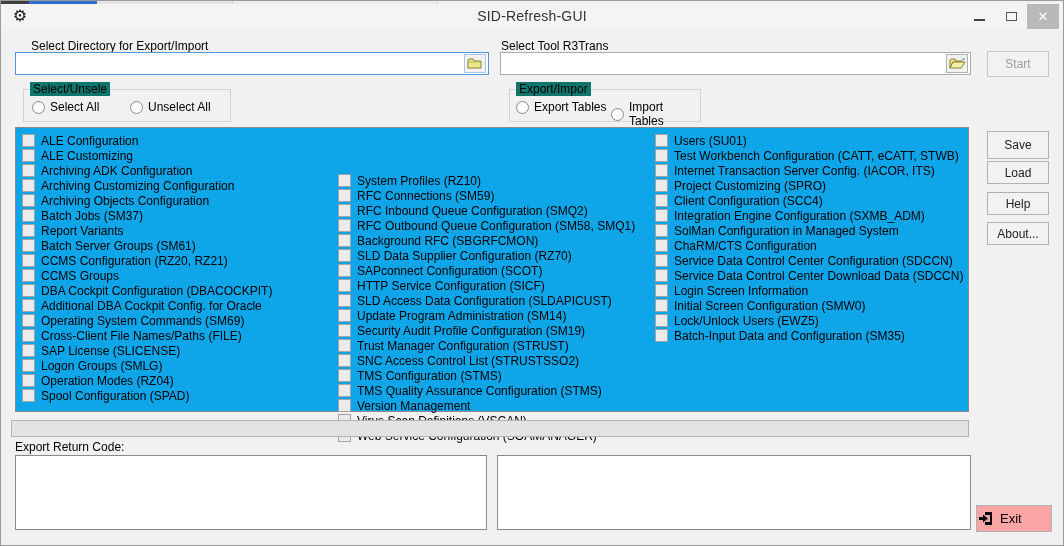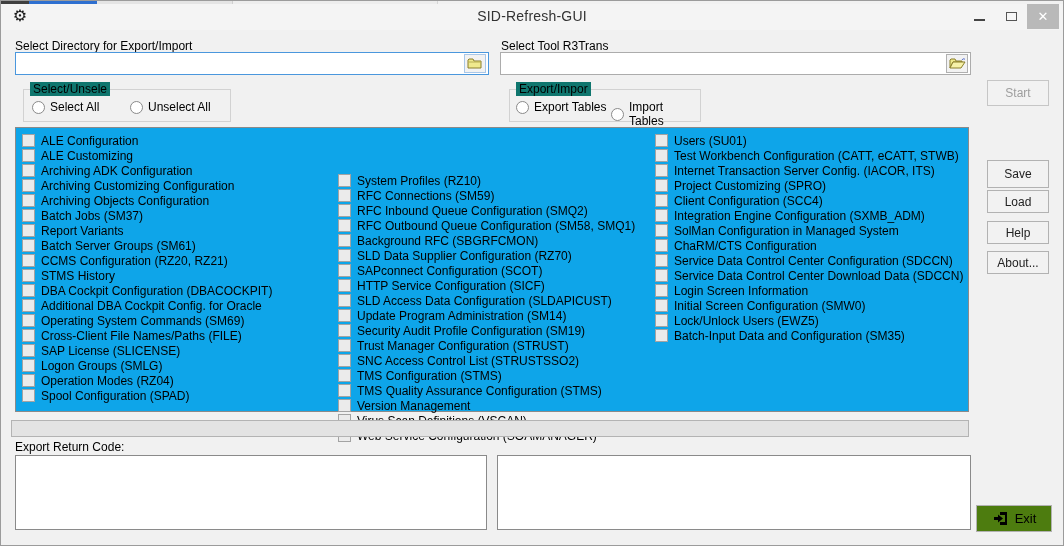--- a/index.html
+++ b/index.html
@@ -29,21 +29,21 @@
   .label { position:absolute; font-size:12px; color:#000; }
 
   .text-input { position:absolute; background:#fff; border:1px solid #acacac; }
   .text-input.focused { border:1px solid #4a97dd; }
   .browse-btn { position:absolute; right:2px; top:1px; width:22px; height:19px;
                 border:1px solid #b0b0b0; background:#f2f2f2;
                 display:flex; align-items:center; justify-content:center; }
 
   .btn { position:absolute; background:#f2f2f2; border:1px solid #b2b2b2;
          font-size:12px; color:#222; display:flex; align-items:center; justify-content:center;
-         font-family:"Liberation Sans",sans-serif;margin-top:29px; }
+         font-family:"Liberation Sans",sans-serif; }
   .btn.disabled { color:#9d9d9d; border-color:#c6c6c6; }
 
   .groupbox { position:absolute; border:1px solid #d2d2d2; }
   .groupbox .caption { position:absolute; top:-8px; left:6px; background:#0f766e;
                        padding:0 3px; font-size:12px; white-space:nowrap; overflow:hidden; }
   .radio-item { position:absolute; display:flex; align-items:center; }
   .radio-circle { width:13px; height:13px; border:1px solid #8a8a8a; border-radius:50%;
                   background:#fff; margin-right:5px; flex:none; }
 
   .checkbox-panel { position:absolute; left:14px; top:126px; width:954px; height:285px;
@@ -52,22 +52,22 @@
   .cb-item { display:flex; align-items:center; height:15px; white-space:nowrap; }
   .cb { width:13px; height:13px; background:#ebebeb; border:1px solid #a3a3a3; margin-right:6px; flex:none; }
   .cb-label { font-size:12px; }
 
   .progress-bar { position:absolute; left:10px; top:419px; width:958px; height:17px;
                   background:#e3e3e3; border:1px solid #b3b3b3; }
 
   .output-box { position:absolute; background:#fff; border:1px solid #8a8a8a; }
 
   .exit-btn { position:absolute; left:975px; top:504px; width:76px; height:27px;
-              background:#4d7c0f; border:1px solid #b2b2b2; display:flex; align-items:center;
-              justify-content:center; gap:6px; font-size:13px; }
+              background:#fca5a5; border:1px solid #b2b2b2; display:flex; align-items:center;
+              justify-content:flex-start; gap:6px; font-size:13px; }
 
   svg { display:block; }
 </style>
 </head>
 <body>
 
 <div class="window">
 
   <div class="top-strip">
     <div class="seg" style="left:0;width:28px;background:#3f3f3f;"></div>
@@ -83,21 +83,21 @@
       <div class="win-btn minimize">
           <span></span>
         </div>
       <div class="win-btn maximize">
           <span></span>
         </div>
       <div class="win-btn close">✕</div>
     </div>
   </div>
 
-  <div class="label" style="left:14px; top:38px;">Select Directory for Export/Import</div>
+  <div class="label" style="left:30px; top:38px;">Select Directory for Export/Import</div>
   <div class="text-input focused" style="left:14px; top:51px; width:474px; height:23px;">
     <div class="browse-btn" style="border-color:#a9c7e8;">
       <svg width="16" height="13" viewBox="0 0 16 13">
         <path d="M1 3 L1 11 L14 11 L14 4 L7 4 L6 2 L2 2 Z" fill="#efe98d" stroke="#8a7f2a" stroke-width="1"></path>
         <path d="M1 5 L14 5" stroke="#b7ae55" stroke-width="1"></path>
       </svg>
     </div>
   </div>
 
   <div class="label" style="left:500px; top:38px;">Select Tool R3Trans</div>
@@ -170,21 +170,21 @@
         <div class="cb-item">
           <span class="cb"></span>
           <span class="cb-label">Batch Server Groups (SM61)</span>
         </div>
         <div class="cb-item">
           <span class="cb"></span>
           <span class="cb-label">CCMS Configuration (RZ20, RZ21)</span>
         </div>
         <div class="cb-item">
           <span class="cb"></span>
-          <span class="cb-label">STMS History</span>
+          <span class="cb-label">CCMS Groups</span>
         </div>
         <div class="cb-item">
           <span class="cb"></span>
           <span class="cb-label">DBA Cockpit Configuration (DBACOCKPIT)</span>
         </div>
         <div class="cb-item">
           <span class="cb"></span>
           <span class="cb-label">Additional DBA Cockpit Config. for Oracle</span>
         </div>
         <div class="cb-item">

